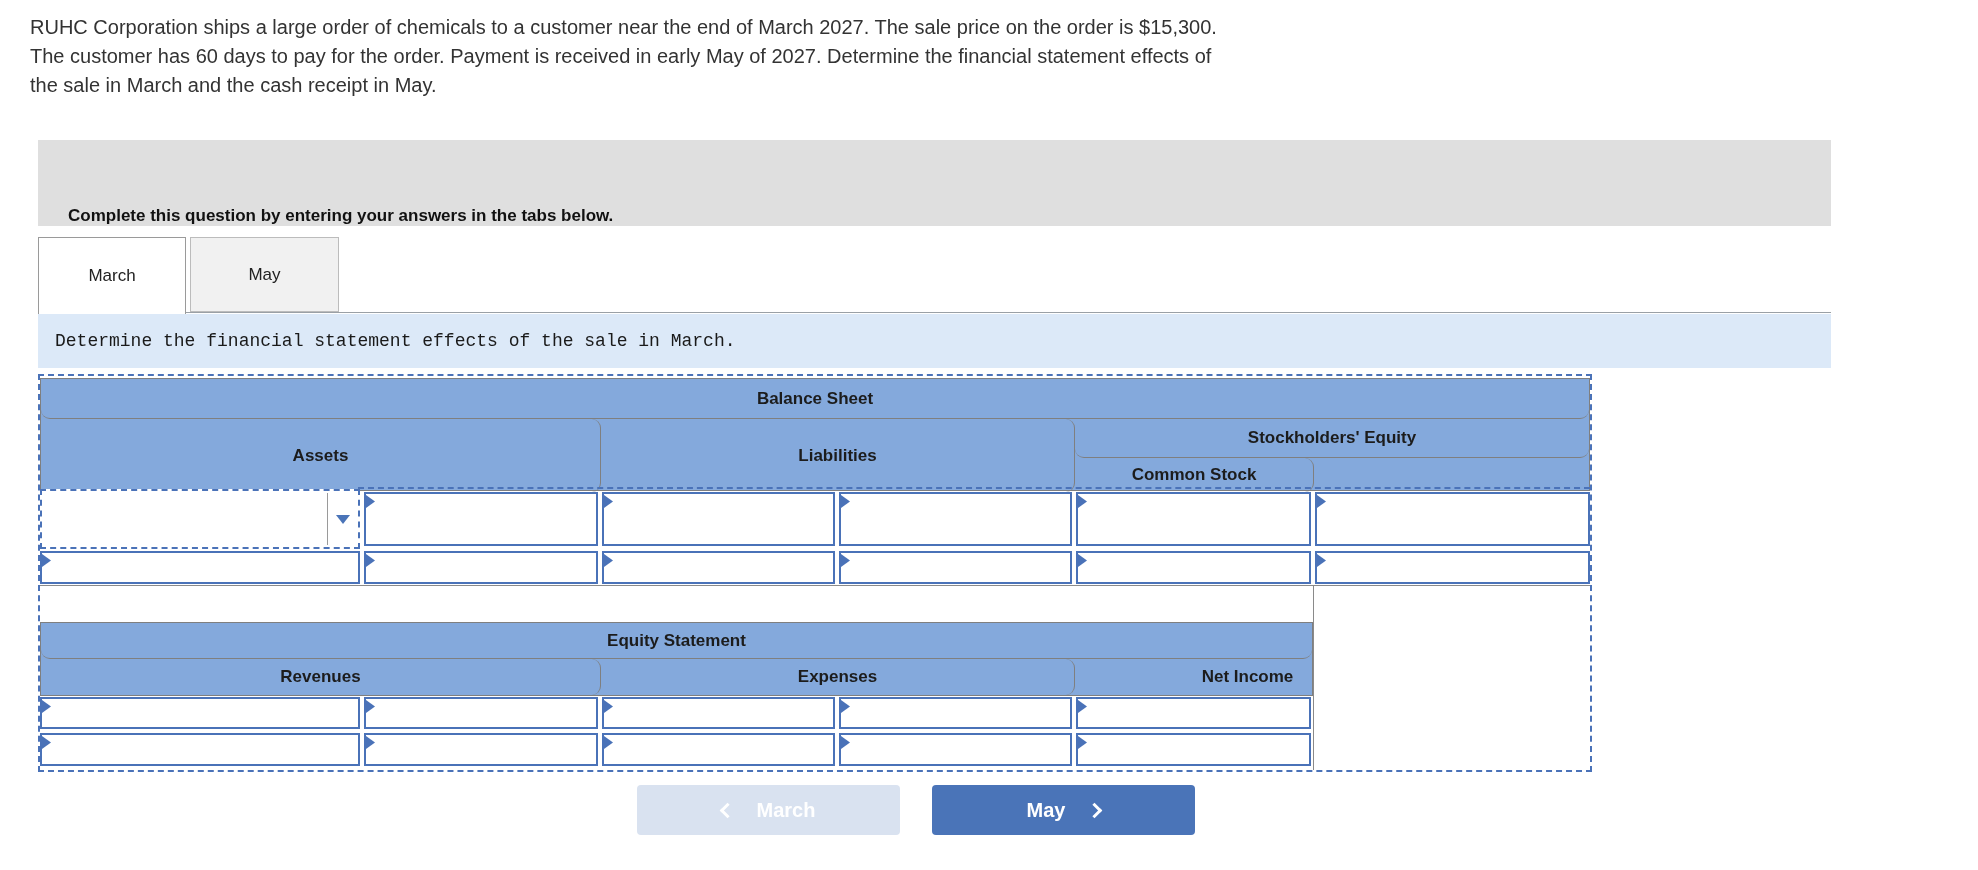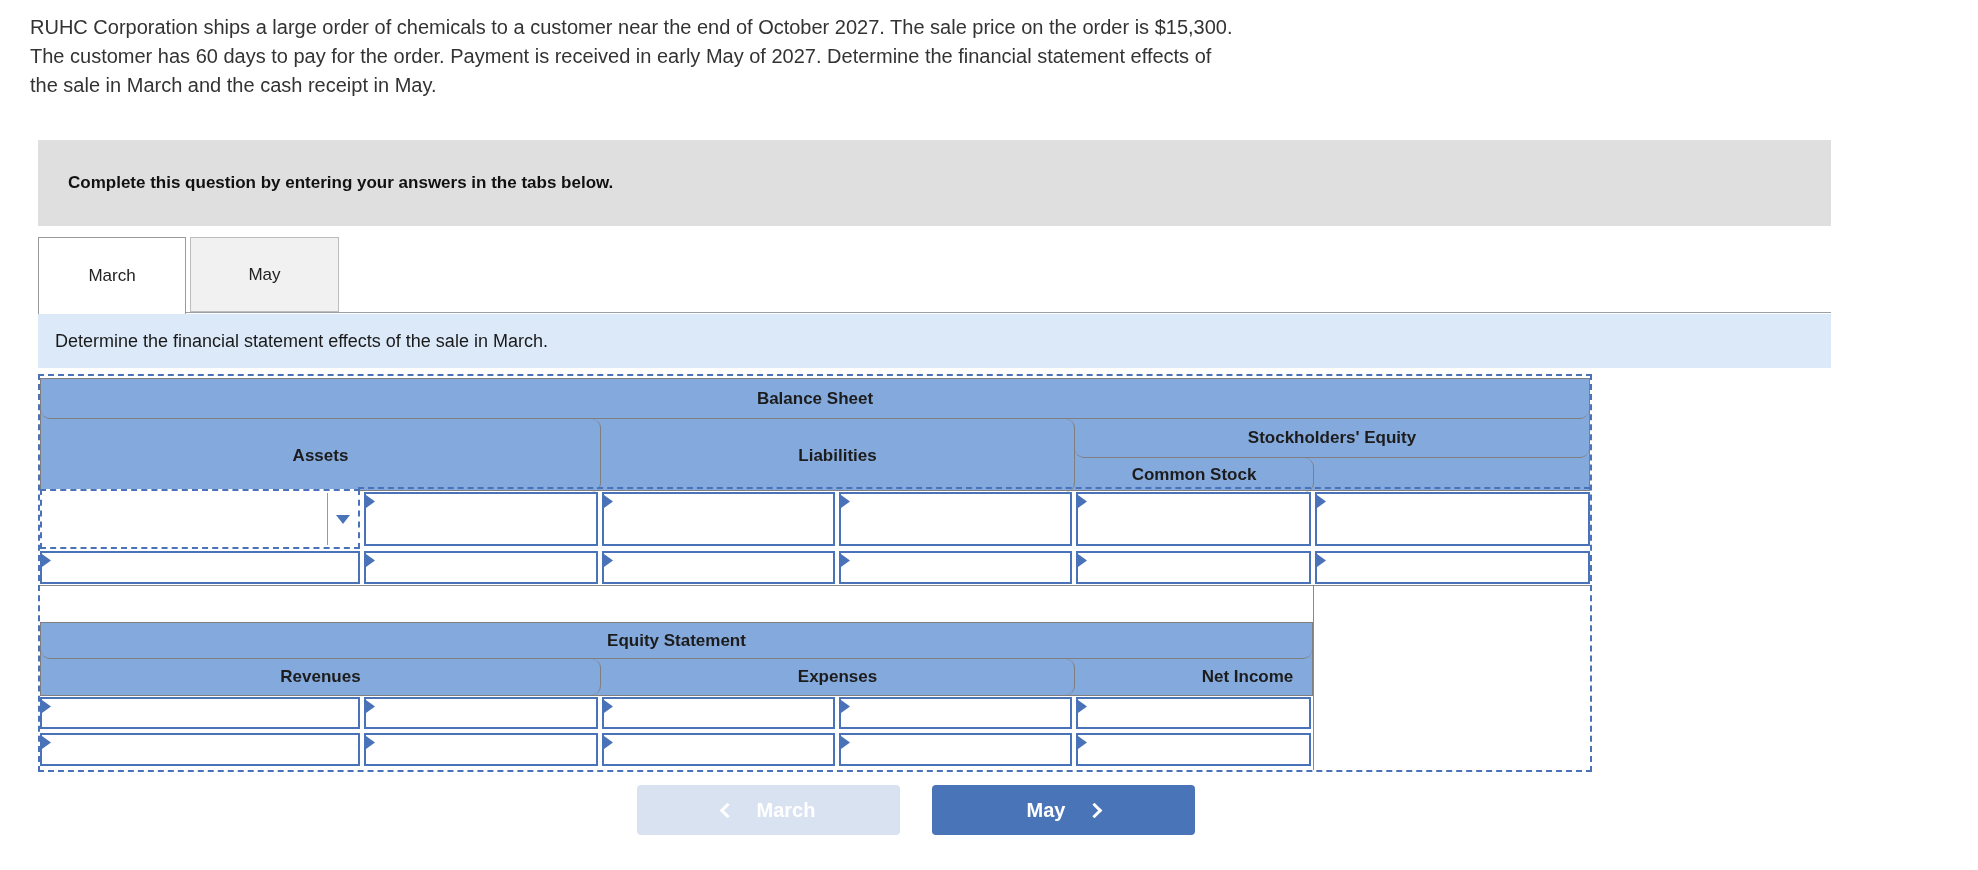--- a/index.html
+++ b/index.html
@@ -8,35 +8,35 @@
     position:relative; width:1978px; height:870px; overflow:hidden;
     font-family:"Liberation Sans", sans-serif; background:#ffffff;
   }
 
   
   .question { position:absolute; left:30px; top:13px; width:1560px;
     font-size:20px; line-height:29px; color:#333333; }
 
   
   .banner { position:absolute; left:38px; top:140px; width:1793px; height:86px;
-    background:#dfdfdf; display:flex; align-items:center; }
+    background:#dfdfdf; display:flex; align-items:flex-end; }
   .banner span { margin-left:30px; font-size:17px; font-weight:bold; color:#111111; }
 
   
   .tabstrip { position:absolute; left:38px; top:237px; width:1793px; height:76px;
     border-bottom:1px solid #9aa0a6; }
   .tab { position:absolute; top:0; height:75px; display:flex; align-items:center;
     justify-content:center; font-size:17px; color:#222222; cursor:pointer; }
   .tab.active { left:0; width:148px; background:#ffffff; border:1px solid #9a9a9a;
     border-bottom:none; height:77px; z-index:2; }
   .tab.inactive { left:152px; width:149px; background:#f1f1f1; border:1px solid #bcbcbc; }
 
   
   .instruction { position:absolute; left:38px; top:314px; width:1793px; height:54px;
-    background:#dce9f8; display:flex; align-items:center; }
+    background:#dce9f8; display:flex; align-items:center;font-family:Liberation Mono, monospace; }
   .instruction span { margin-left:17px; font-size:18px; color:#1a1a1a; }
 
   
   .region { position:absolute; left:38px; top:374px; width:1554px; height:398px;
     border:2px dashed #4a72b8; background:#ffffff; }
 
   
   .hdr { position:absolute; background:#84a9dc; border:1px solid #7f7f7f; }
   .hcell { position:absolute; display:flex; align-items:center; justify-content:center;
     font-size:17px; font-weight:bold; color:#1c1c1c;border-radius:9px; }
@@ -80,21 +80,21 @@
     border-left:3px solid #ffffff; border-bottom:3px solid #ffffff; }
   .chev.left  { transform:rotate(45deg); }
   .chev.right { transform:rotate(-135deg); }
 </style>
 </head>
 <body>
 
 <div class="page">
 
   <div class="question">
-    <div>RUHC Corporation ships a large order of chemicals to a customer near the end of October 2027. The sale price on the order is $15,300.</div>
+    <div>RUHC Corporation ships a large order of chemicals to a customer near the end of March 2027. The sale price on the order is $15,300.</div>
     <div>The customer has 60 days to pay for the order. Payment is received in early May of 2027. Determine the financial statement effects of</div>
     <div>the sale in March and the cash receipt in May.</div>
   </div>
 
   <div class="banner">
     <span>Complete this question by entering your answers in the tabs below.</span>
   </div>
 
   <div class="tabstrip">
     <div class="tab active">

